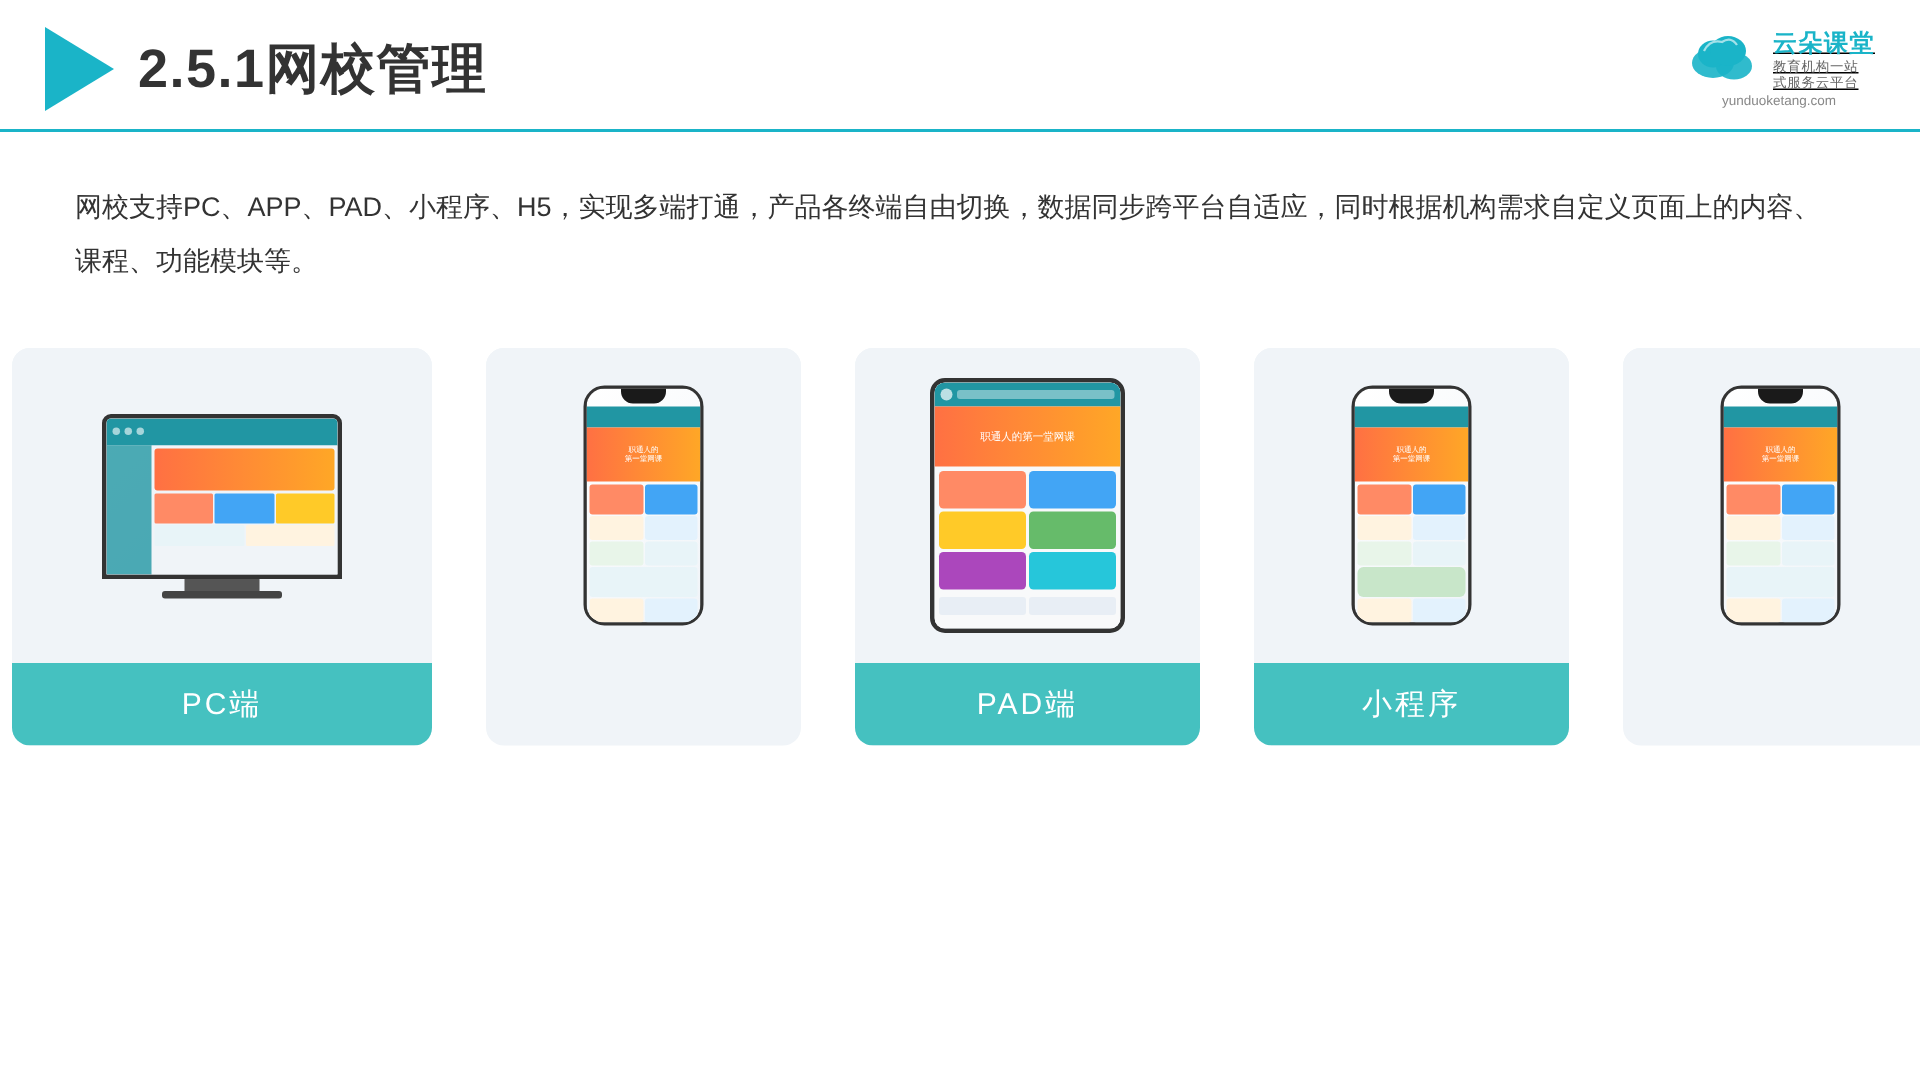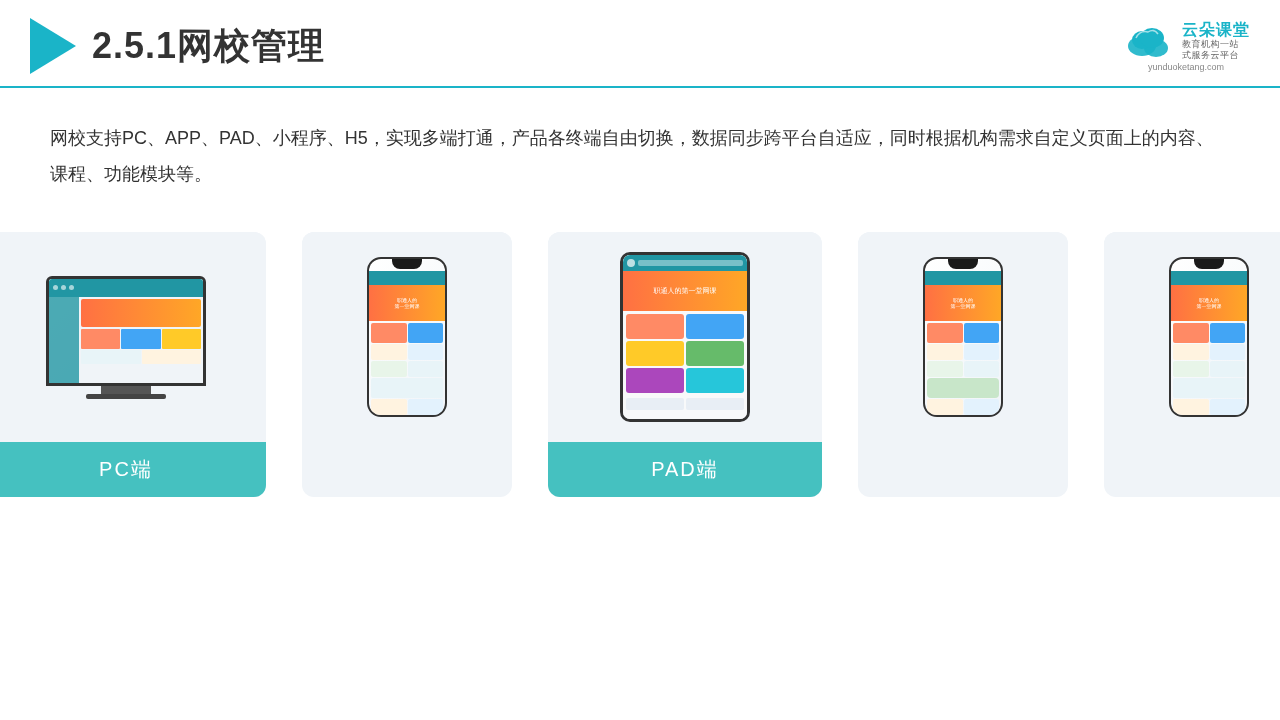--- a/index.html
+++ b/index.html
@@ -43,22 +43,23 @@
     }
 
     .header-right {
       display: flex;
       flex-direction: column;
       align-items: center;
     }
 
     .cloud-logo {
       display: flex;
-      align-items: flex-end;
+      align-items: flex-start;
       gap: 8px;
+      text-decoration: underline;
     }
 
     .cloud-icon-svg {
       width: 52px;
       height: 36px;
     }
 
     .logo-text-block {
       display: flex;
       flex-direction: column;
@@ -481,21 +482,21 @@
                 <div class="phone-item phone-item-orange"></div>
                 <div class="phone-item phone-item-blue"></div>
               </div>
             </div>
           </div>
         </div>
       </div>
     </div>
   </div>
 
-  <div class="card" style="width:274px;">
+  <div class="card" style="width:230px;">
     <div class="card-image-area">
       <div class="tablet-mockup">
         <div class="tablet-body">
           <div class="tablet-screen">
             <div class="tablet-nav">
               <div style="width:8px;height:8px;background:rgba(255,255,255,0.7);border-radius:50%;margin-right:3px;"></div>
               <div style="flex:1;height:6px;background:rgba(255,255,255,0.4);border-radius:2px;"></div>
             </div>
             <div class="tablet-banner">
               <div class="tablet-banner-text">职通人的第一堂网课</div>
@@ -547,20 +548,21 @@
               </div>
               <div class="phone-row">
                 <div class="phone-item phone-item-orange"></div>
                 <div class="phone-item phone-item-blue"></div>
               </div>
             </div>
           </div>
         </div>
       </div>
     </div>
+    <div class="card-label">小程序</div>
   </div>
 
   <div class="card">
     <div class="card-image-area">
       <div class="phone-mockup">
         <div class="phone-body">
           <div class="phone-notch"></div>
           <div class="phone-screen">
             <div class="phone-screen-nav"></div>
             <div class="phone-screen-banner">

